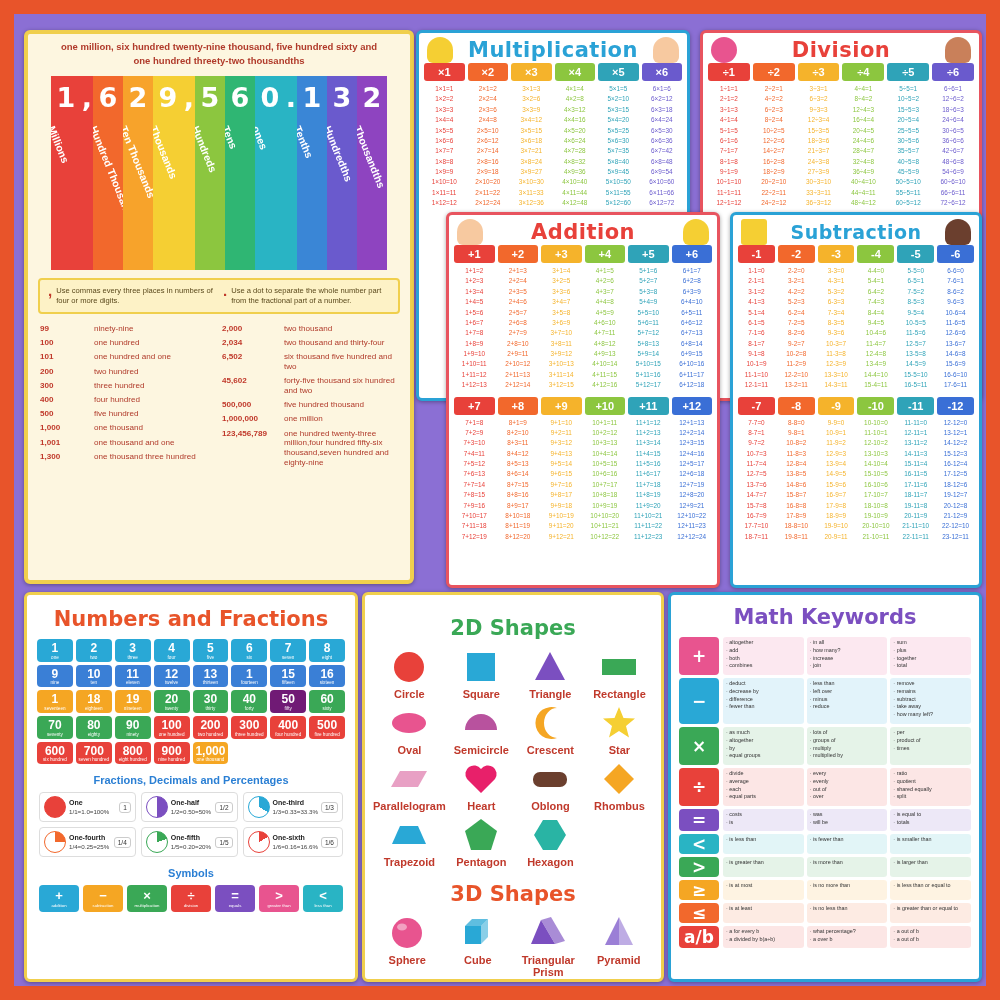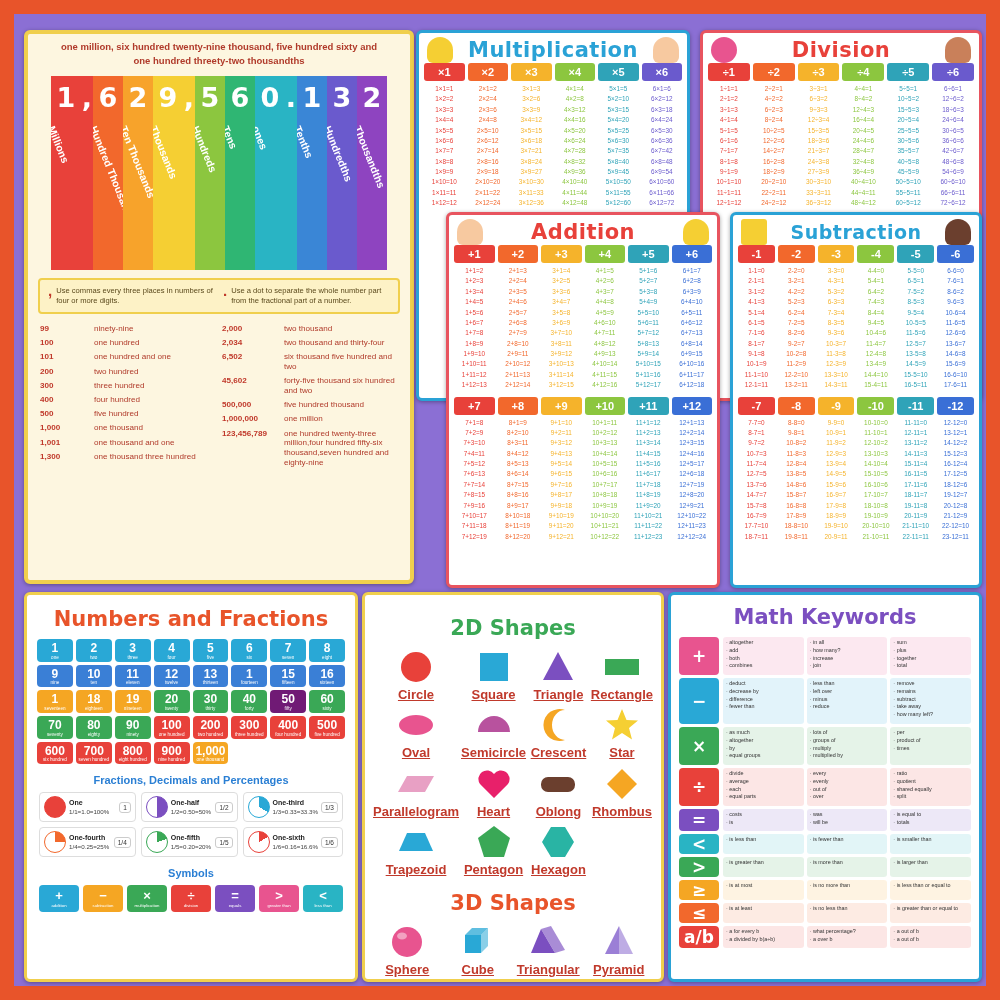--- a/index.html
+++ b/index.html
@@ -67,21 +67,21 @@
   .sym{flex:1;border-radius:4px;color:#fff;text-align:center;padding:4px 0 3px;}
   .sym .g{font-size:13px;font-weight:bold;line-height:1;}
   .sym .t{font-size:4.3px;line-height:1.15;margin-top:2px;}
 
   
   #shapes{left:348px;top:578px;width:296px;height:384px;background:#fff;border:3px solid #f0cf4d;}
   .sh-title{font-family:"DejaVu Sans",sans-serif;font-weight:bold;font-size:21px;color:#3aa856;text-align:center;}
   .sh-grid{display:grid;grid-template-columns:repeat(4,1fr);gap:2px;padding:6px 8px 0;}
   .sh-cell{text-align:center;}
   .sh-box{height:42px;display:flex;align-items:center;justify-content:center;}
-  .sh-lbl{font-size:13px;color:#c0392b;font-weight:bold;line-height:1.1;text-decoration:underline;}
+  .sh-lbl{font-size:11px;color:#c0392b;font-weight:bold;line-height:1.1;}
 
   
   #keywords{left:654px;top:578px;width:308px;height:384px;background:#fff;border:3px solid #2aa2d6;}
   #kw-title{font-family:"DejaVu Sans",sans-serif;font-weight:bold;font-size:21px;color:#7b4fc0;text-align:center;margin-top:10px;}
   .kw-row{display:flex;gap:4px;margin:0 8px 3px;}
   .kw-sym{width:40px;flex:none;border-radius:4px;color:#fff;display:flex;align-items:center;justify-content:center;font-size:17px;font-weight:bold;font-family:"DejaVu Sans",sans-serif;}
   .kw-cols{flex:1;display:flex;gap:3px;}
   .kw-col{flex:1;border-radius:3px;padding:2px 3px;font-size:5.4px;line-height:1.45;color:#333;}
 </style>
 </head>

